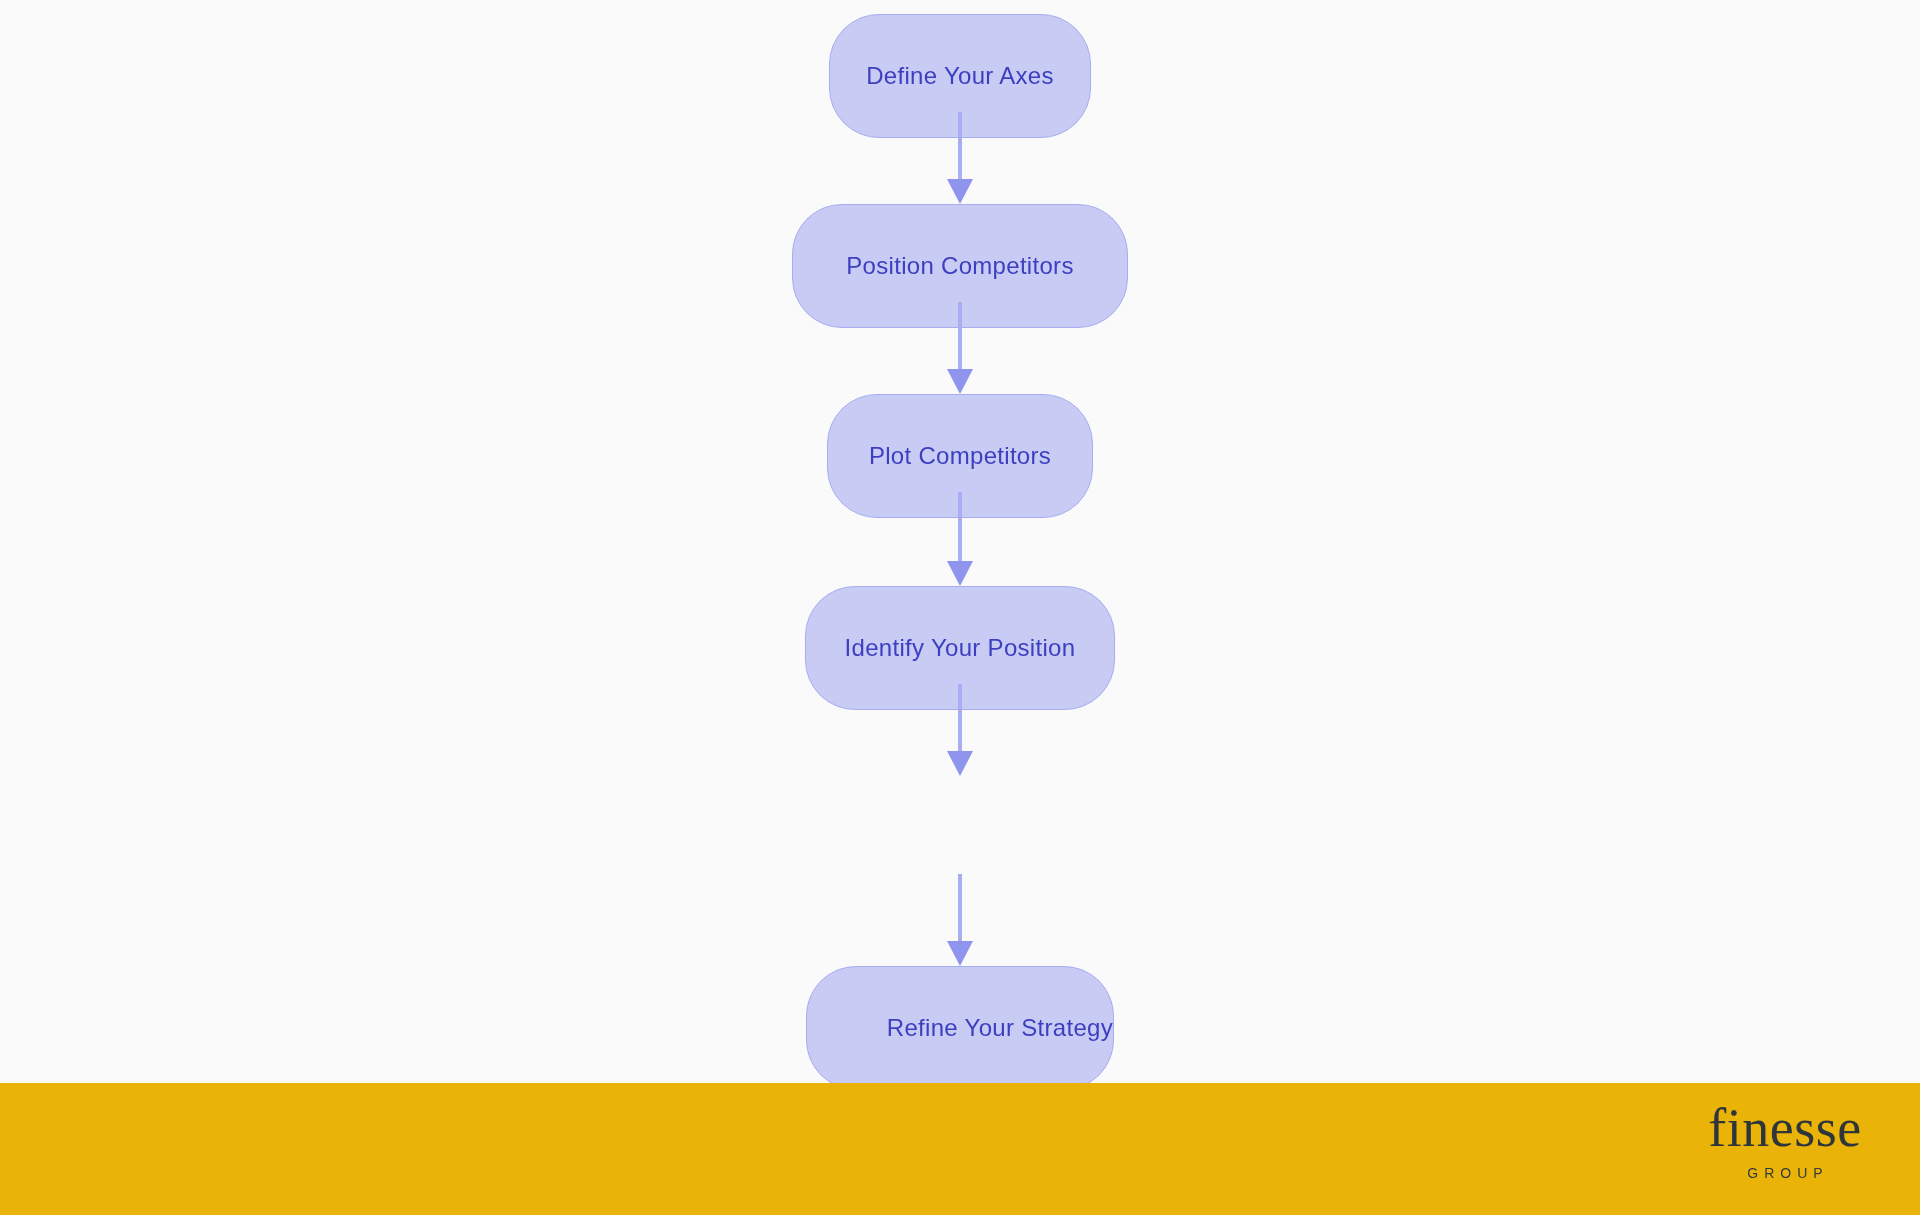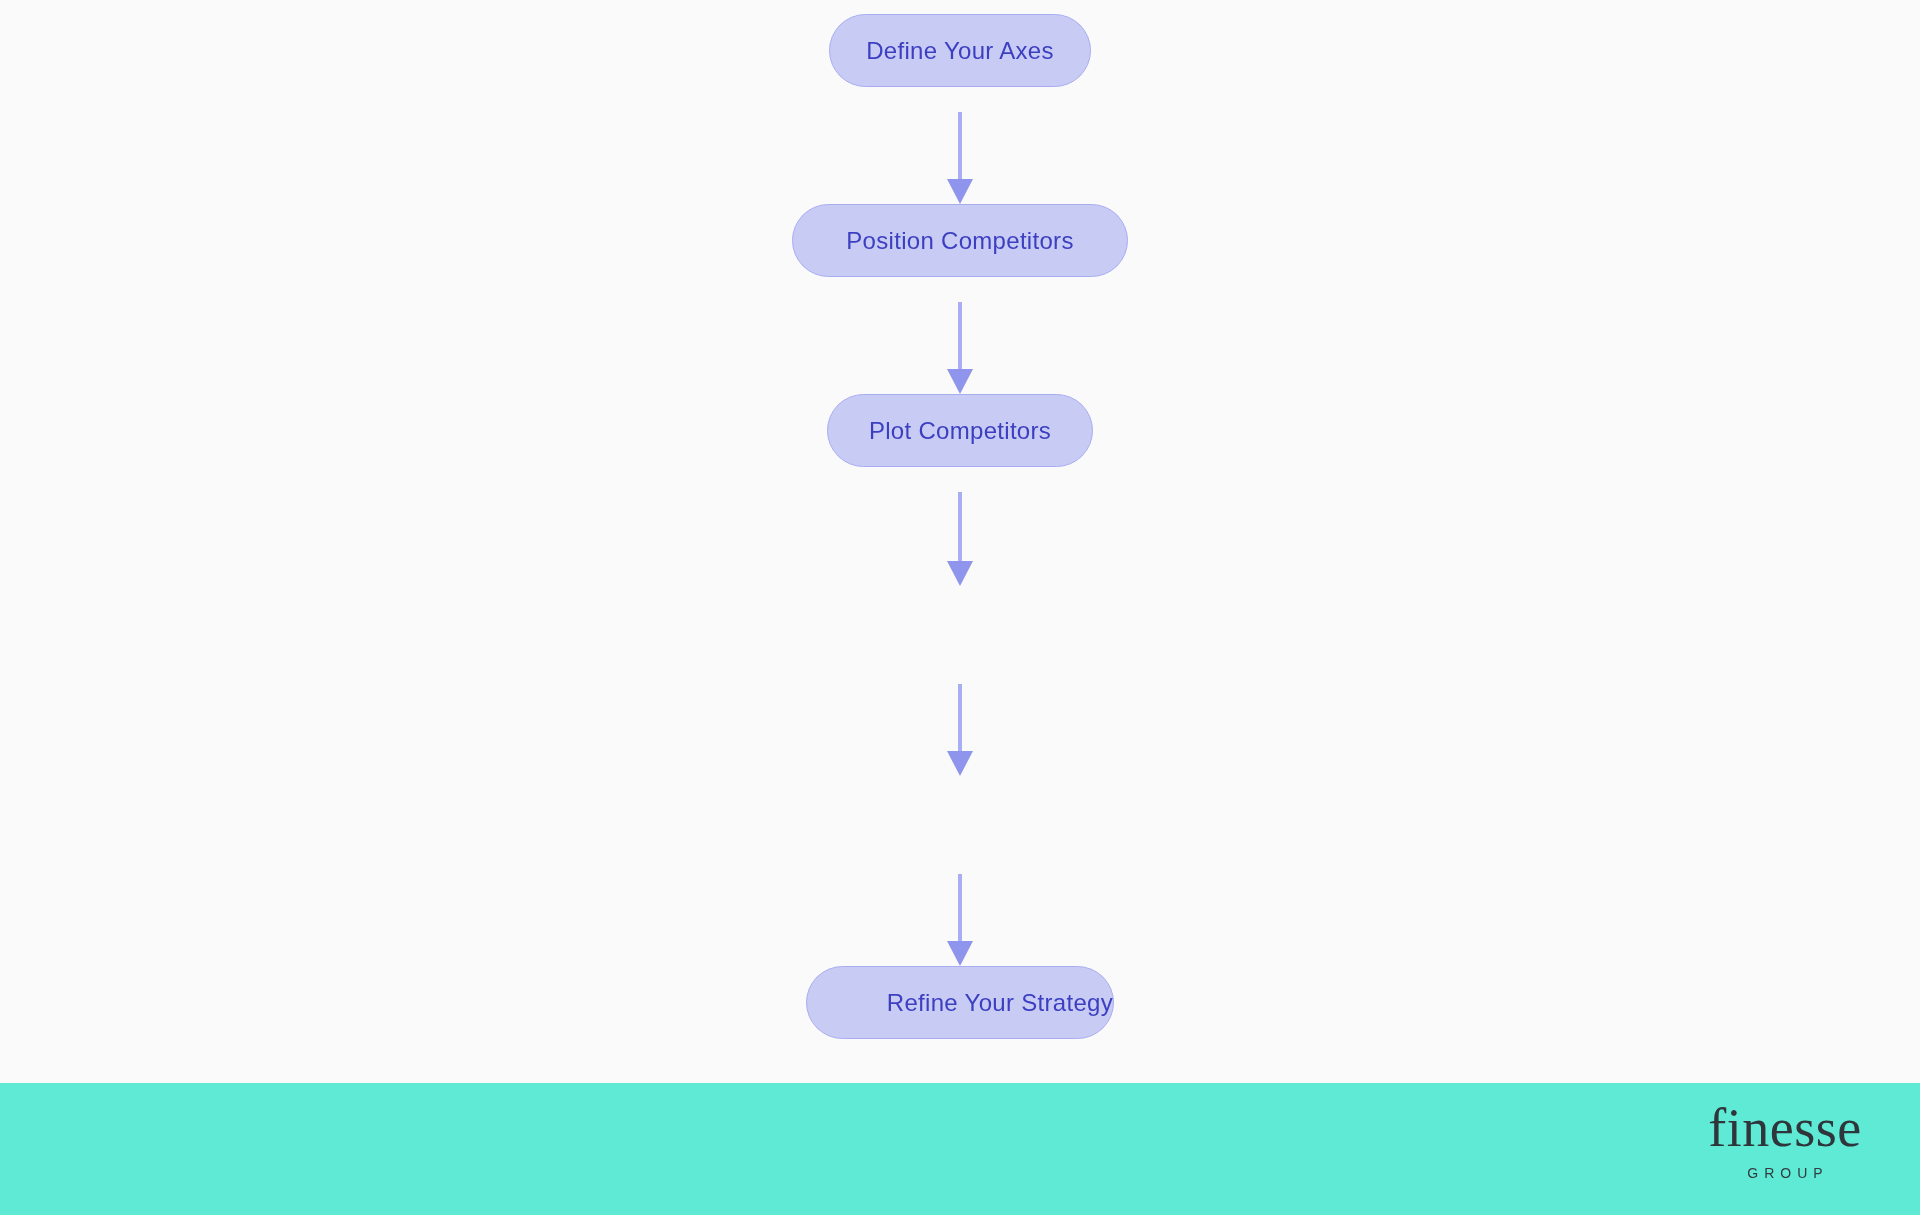--- a/index.html
+++ b/index.html
@@ -17,21 +17,21 @@
   }
   .diagram-area {
     position: absolute;
     left: 0; top: 0;
     width: 1920px;
     height: 1083px;
     background: #fafafa;
   }
   .flow-node {
     position: absolute;
-    height: 73px;
+    height: 124px;
     box-sizing: border-box;
     background: #c8cbf4;
     border: 1.5px solid #a8adf2;
     border-radius: 50px;
     display: flex;
     align-items: center;
     justify-content: center;
     color: #3c3fc0;
     font-size: 24px;
     letter-spacing: 0.3px;
@@ -68,21 +68,21 @@
   .conn-2 { top: 302px; height: 92px; }
   .conn-3 { top: 492px; height: 94px; }
   .conn-4 { top: 684px; height: 92px; }
   .conn-5 { top: 874px; height: 92px; }
 
   .footer {
     position: absolute;
     left: 0; top: 1083px;
     width: 1920px;
     height: 132px;
-    background: #5eead4;
+    background: #eab308;
   }
   .brand {
     position: absolute;
     right: 50px;
     top: 18px;
     width: 170px;
     display: flex;
     flex-direction: column;
     align-items: center;
   }
@@ -131,20 +131,23 @@
 
     <div class="flow-node node-3">
       <span>Plot Competitors</span>
     </div>
 
     <div class="connector conn-3">
       <div class="connector-line"></div>
       <div class="connector-head"></div>
     </div>
 
+    <div class="flow-node node-4">
+      <span>Identify Your Position</span>
+    </div>
 
     <div class="connector conn-4">
       <div class="connector-line"></div>
       <div class="connector-head"></div>
     </div>
 
 
     <div class="connector conn-5">
       <div class="connector-line"></div>
       <div class="connector-head"></div>

